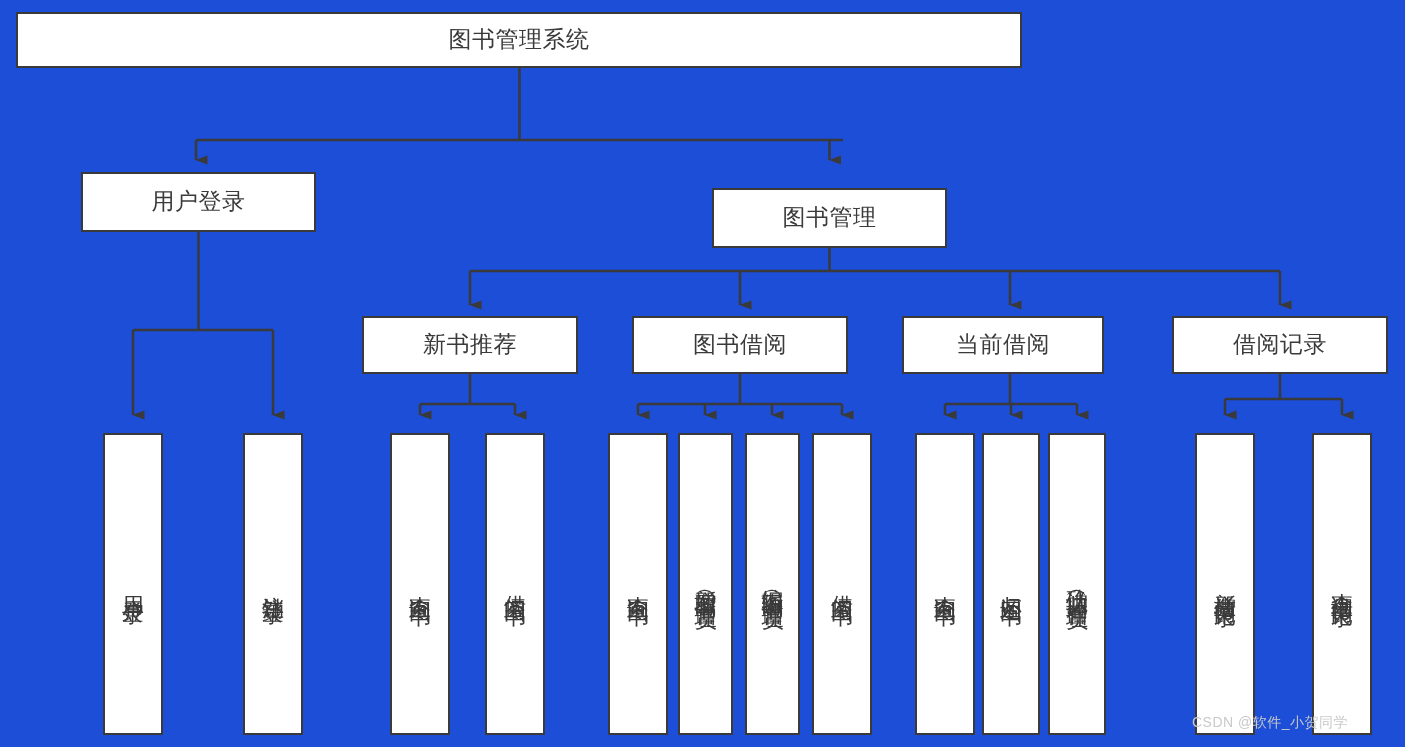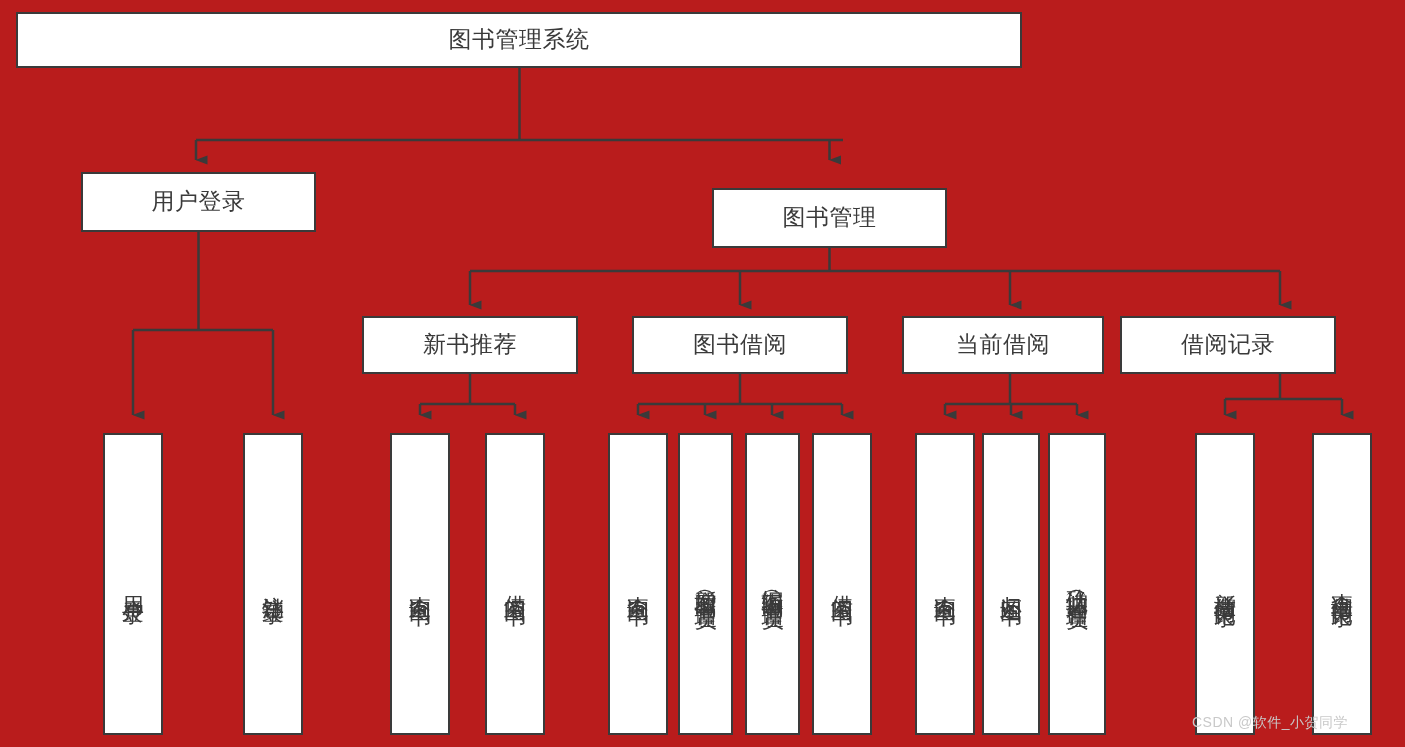--- a/index.html
+++ b/index.html
@@ -10,21 +10,21 @@
   body {
     width: 1405px;
     height: 747px;
     overflow: hidden;
     font-family: "Liberation Sans", "DejaVu Sans", sans-serif;
   }
   #diagram-root {
     position: relative;
     width: 1405px;
     height: 747px;
-    background: #b91c1c;
+    background: #1d4ed8;
   }
   svg#wires {
     position: absolute;
     left: 0;
     top: 0;
     width: 1405px;
     height: 747px;
     pointer-events: none;
   }
   .node {
@@ -141,21 +141,21 @@
 
   <div class="node horiz" style="left:362px; top:316px; width:216px; height:58px;">
     <span class="label">新书推荐</span>
   </div>
   <div class="node horiz" style="left:632px; top:316px; width:216px; height:58px;">
     <span class="label">图书借阅</span>
   </div>
   <div class="node horiz" style="left:902px; top:316px; width:202px; height:58px;">
     <span class="label">当前借阅</span>
   </div>
-  <div class="node horiz" style="left:1120px; top:316px; width:216px; height:58px;">
+  <div class="node horiz" style="left:1172px; top:316px; width:216px; height:58px;">
     <span class="label">借阅记录</span>
   </div>
 
   <div class="node vert" style="left:103px; top:433px; width:60px; height:302px;">
     <span class="label">用户登录</span>
   </div>
   <div class="node vert" style="left:243px; top:433px; width:60px; height:302px;">
     <span class="label">注销登录</span>
   </div>
 

